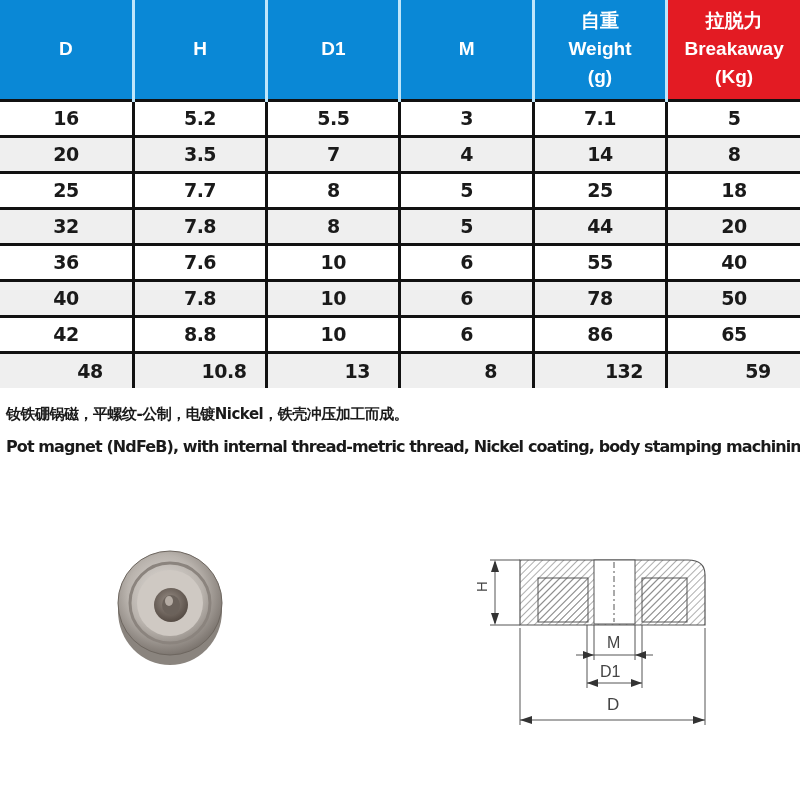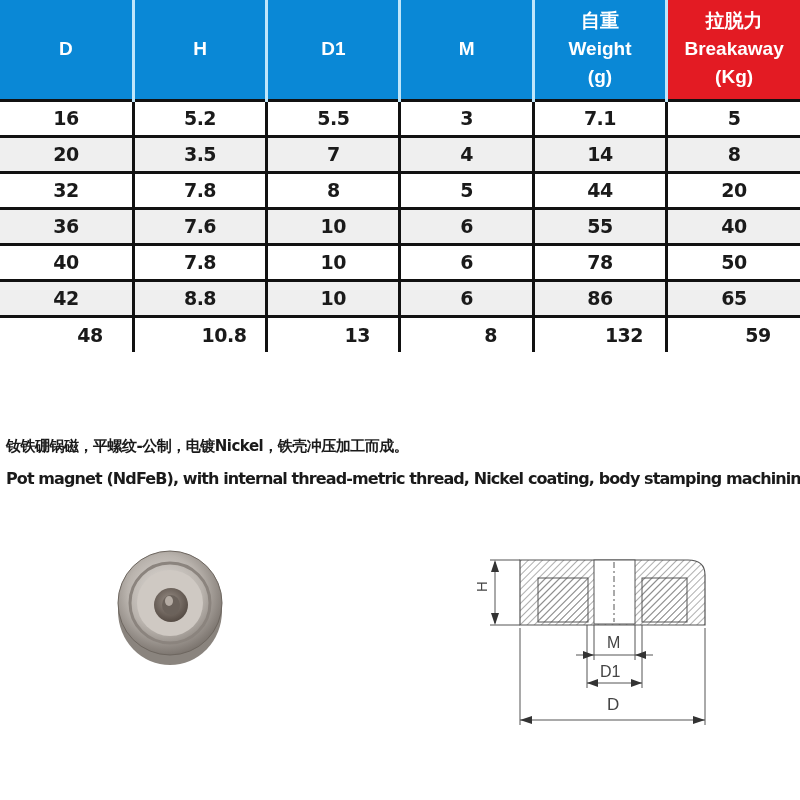--- a/index.html
+++ b/index.html
@@ -21,21 +21,21 @@
       height: 36px; text-align: center; vertical-align: middle;
       font-weight: bold; font-size: 19px; color: #1a1a1a;
       border-right: 3px solid #111; border-bottom: 3px solid #111;
       font-family: "DejaVu Sans", sans-serif; letter-spacing: -0.5px;
     }
     .spec-table td:last-child { border-right: none; }
     .spec-table tbody tr:first-child td { border-top: 3px solid #111; }
     .spec-table tbody tr:nth-child(even) td { background: #efefef; }
     .spec-table tbody tr:last-child td { border-bottom: none; padding-left: 48px; }
 
-    .desc { position: absolute; left: 6px; top: 403px; width: 794px; margin-top: 32px; }
+    .desc { position: absolute; left: 6px; top: 403px; width: 794px; }
     .desc-cn { font-size: 15px; font-weight: bold; color: #1a1a1a; height: 24px; line-height: 22px; white-space: nowrap; font-family: "DejaVu Sans", sans-serif; letter-spacing: -0.5px;}
     .desc-en { font-size: 16px; font-weight: bold; color: #1a1a1a; margin-top: 10px; white-space: nowrap; font-family: "DejaVu Sans", sans-serif; letter-spacing: -0.9px; }
 
     .photo { position: absolute; left: 115px; top: 545px; width: 110px; height: 120px; }
     .diagram { position: absolute; left: 470px; top: 540px; width: 250px; height: 195px; }
   </style>
 </head>
 <body>
 
 <table class="spec-table">
@@ -74,20 +74,28 @@
         <td>7.1</td>
         <td>5</td>
       </tr>
     <tr>
         <td>20</td>
         <td>3.5</td>
         <td>7</td>
         <td>4</td>
         <td>14</td>
         <td>8</td>
+      </tr>
+    <tr>
+        <td>25</td>
+        <td>7.7</td>
+        <td>8</td>
+        <td>5</td>
+        <td>25</td>
+        <td>18</td>
       </tr>
     <tr>
         <td>32</td>
         <td>7.8</td>
         <td>8</td>
         <td>5</td>
         <td>44</td>
         <td>20</td>
       </tr>
     <tr>

